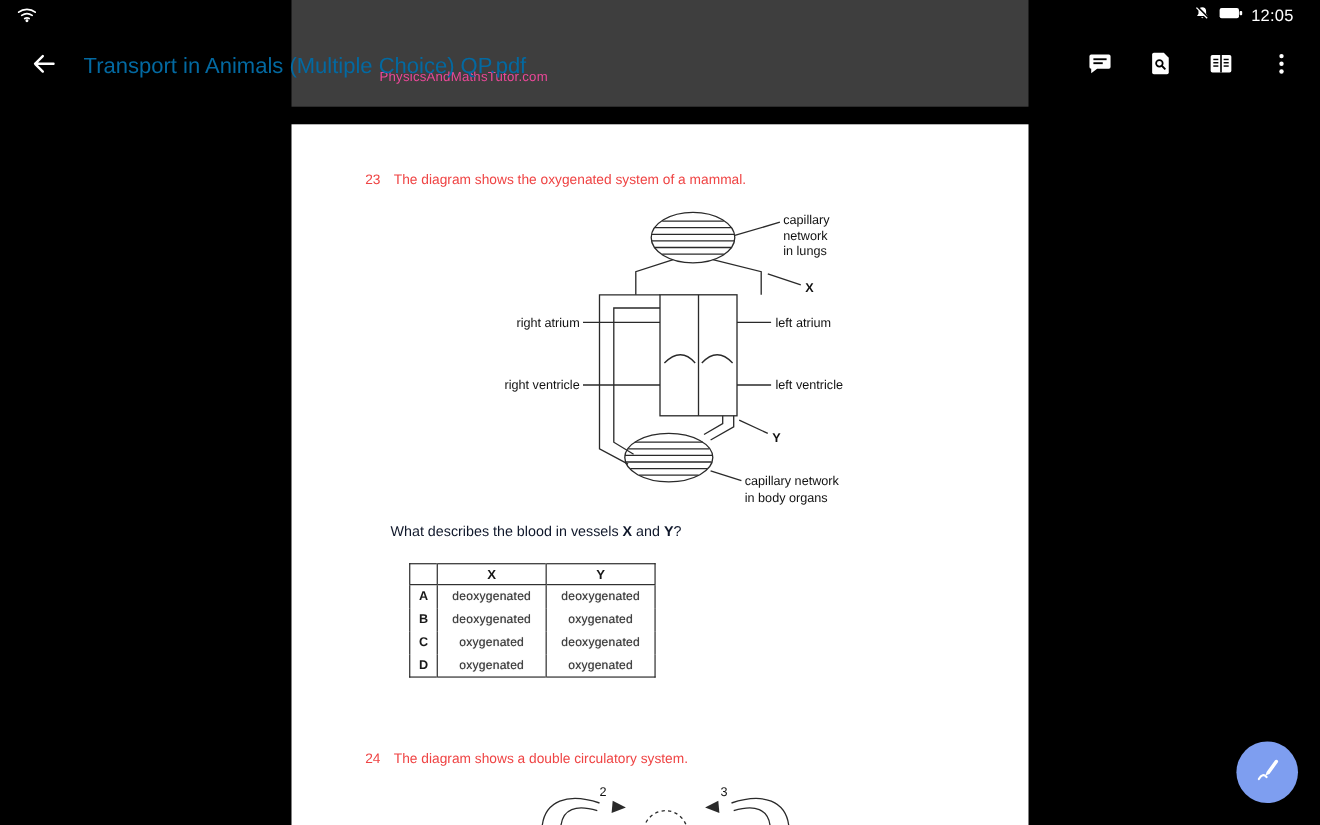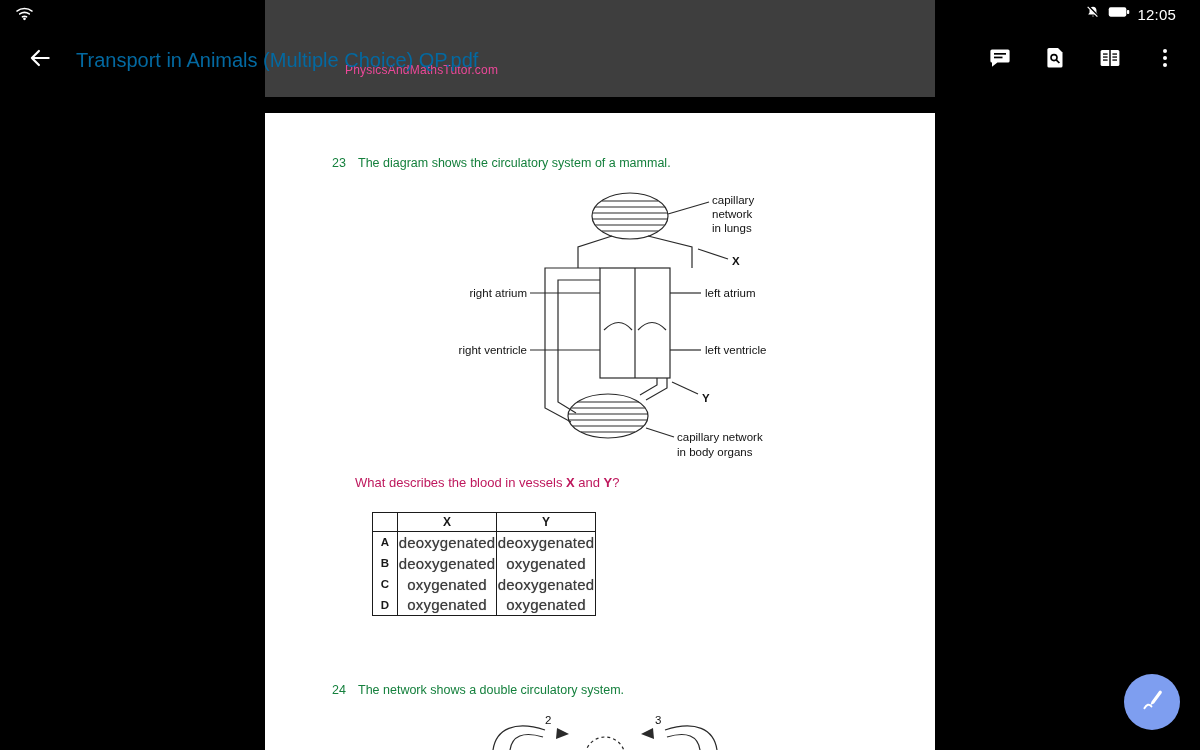--- a/index.html
+++ b/index.html
@@ -25,41 +25,41 @@
   .bar-actions { margin-left: auto; margin-right: 22px; display: flex; align-items: center; gap: 29px; }
   .bar-icon { width: 26px; height: 26px; display: flex; align-items: center; justify-content: center; cursor: pointer; }
 
   
   .prev-page { position: absolute; left: 265px; top: 0; width: 670px; height: 97px; background: #3e3e3e; z-index: 1; }
   .watermark { position: absolute; left: 345px; top: 63px; font-size: 12px; color: #ec4899; z-index: 2; letter-spacing: 0.2px; }
 
   
   .pdf-page { position: absolute; left: 265px; top: 113px; width: 670px; height: 637px; background: #fff; z-index: 1; color: #000; overflow: hidden; }
 
-  .q-row { position: absolute; left: 67px; display: flex; font-size: 12.5px; color: #15803d; }
+  .q-row { position: absolute; left: 67px; display: flex; font-size: 12.5px; color: #ef4444; }
   .q-num { width: 26px; font-weight: 400; }
   .q23-row { top: 43px; }
   .q24-row { top: 570px; }
 
   .diagram23 { position: absolute; left: 150px; top: 75px; }
   .diagram24 { position: absolute; left: 200px; top: 592px; }
   svg text { font-family: "Liberation Sans", sans-serif; font-size: 11.5px; fill: #111; }
 
-  .vessel-q { position: absolute; left: 90px; top: 362px; font-size: 13px; color: #be185d; }
+  .vessel-q { position: absolute; left: 90px; top: 362px; font-size: 13px; color: #0f172a; }
   .vessel-q b { font-weight: bold; }
 
   .answer-table { position: absolute; left: 107px; top: 399px; border-collapse: collapse; border: 1.6px solid #1b1b1b; }
   .answer-table th, .answer-table td { border-left: 1.3px solid #1b1b1b; padding: 0; }
   .answer-table th:first-child, .answer-table td:first-child { border-left: none; }
   .answer-table thead th { border-bottom: 1.3px solid #1b1b1b; height: 19px; font-size: 12px; font-weight: bold; color: #161616; }
   .answer-table tbody td { height: 21px; text-align: center; vertical-align: middle; }
   .col-opt { width: 25px; }
   .col-val { width: 99px; }
   td.opt { font-weight: bold; font-size: 11.5px; color: #191919; }
-  td.val { font-size: 15px; color: #3d3d3d; letter-spacing: 0.2px; text-shadow: 0 0 0.7px rgba(70,70,70,0.75); }
+  td.val { font-size: 11px; color: #3d3d3d; letter-spacing: 0.2px; text-shadow: 0 0 0.7px rgba(70,70,70,0.75); }
 
   
   .fab { position: absolute; left: 1124px; top: 674px; width: 56px; height: 56px; border-radius: 50%;
          background: #7e9ef0; display: flex; align-items: center; justify-content: center;
          box-shadow: 0 3px 8px rgba(0,0,0,0.5); z-index: 7; cursor: pointer; }
 </style>
 </head>
 <body>
 
 <div class="prev-page"></div>
@@ -148,21 +148,21 @@
         </svg>
       </span>
     </div>
   </div>
 </div>
 
 <div class="pdf-page">
 
   <div class="q-row q23-row">
     <span class="q-num">23</span>
-    <span class="q-text">The diagram shows the circulatory system of a mammal.</span>
+    <span class="q-text">The diagram shows the oxygenated system of a mammal.</span>
   </div>
 
   <svg class="diagram23" width="480" height="285" viewBox="0 0 480 285">
     <g stroke="#2a2a2a" stroke-width="1.2" fill="none">
 
       <ellipse cx="215" cy="28" rx="38" ry="23"></ellipse>
       <line x1="187" y1="13" x2="243" y2="13"></line>
       <line x1="180" y1="19" x2="250" y2="19"></line>
       <line x1="177" y1="25" x2="253" y2="25"></line>
       <line x1="177" y1="31" x2="253" y2="31"></line>
@@ -246,21 +246,21 @@
       <tr>
         <td class="opt">D</td>
         <td class="val">oxygenated</td>
         <td class="val">oxygenated</td>
       </tr>
     </tbody>
   </table>
 
   <div class="q-row q24-row">
     <span class="q-num">24</span>
-    <span class="q-text">The network shows a double circulatory system.</span>
+    <span class="q-text">The diagram shows a double circulatory system.</span>
   </div>
 
   <svg class="diagram24" width="280" height="45" viewBox="0 0 280 45">
     <g stroke="#2a2a2a" stroke-width="1.2" fill="none">
       <path d="M28 45 C31 24 50 15 80 25"></path>
       <path d="M45 45 C47 31 58 26 78 32"></path>
       <path d="M252 45 C249 24 230 15 200 25"></path>
       <path d="M235 45 C233 31 222 26 202 32"></path>
       <circle cx="140" cy="52" r="20" stroke-dasharray="3 3"></circle>
     </g>

